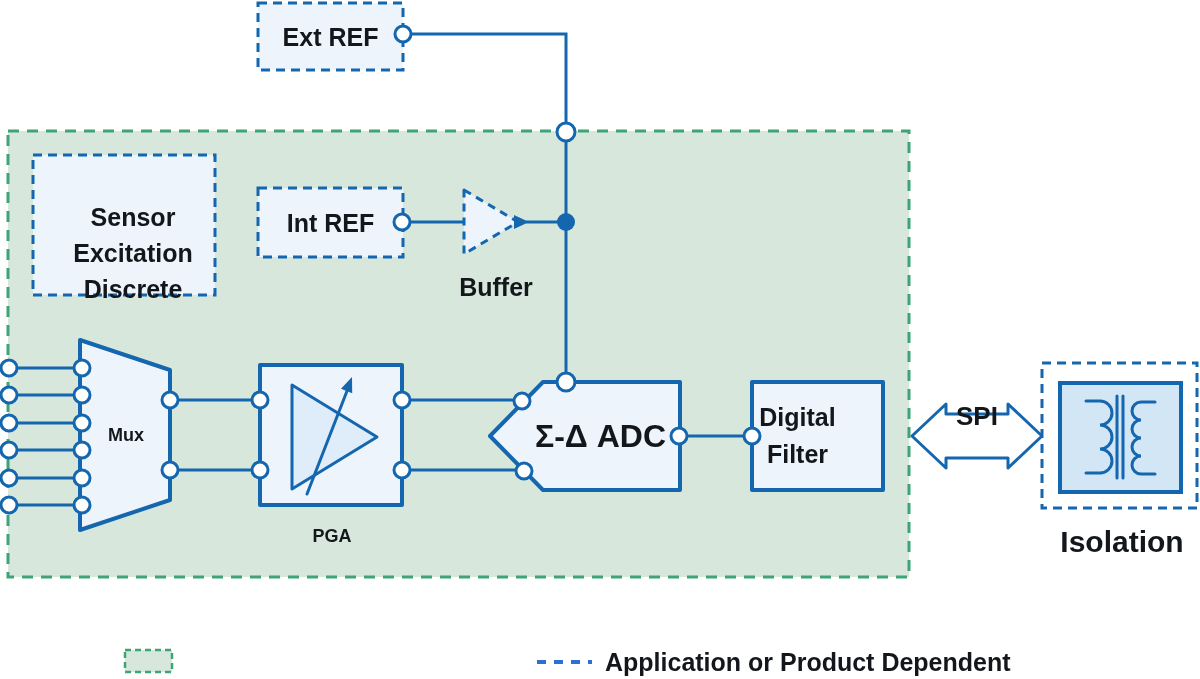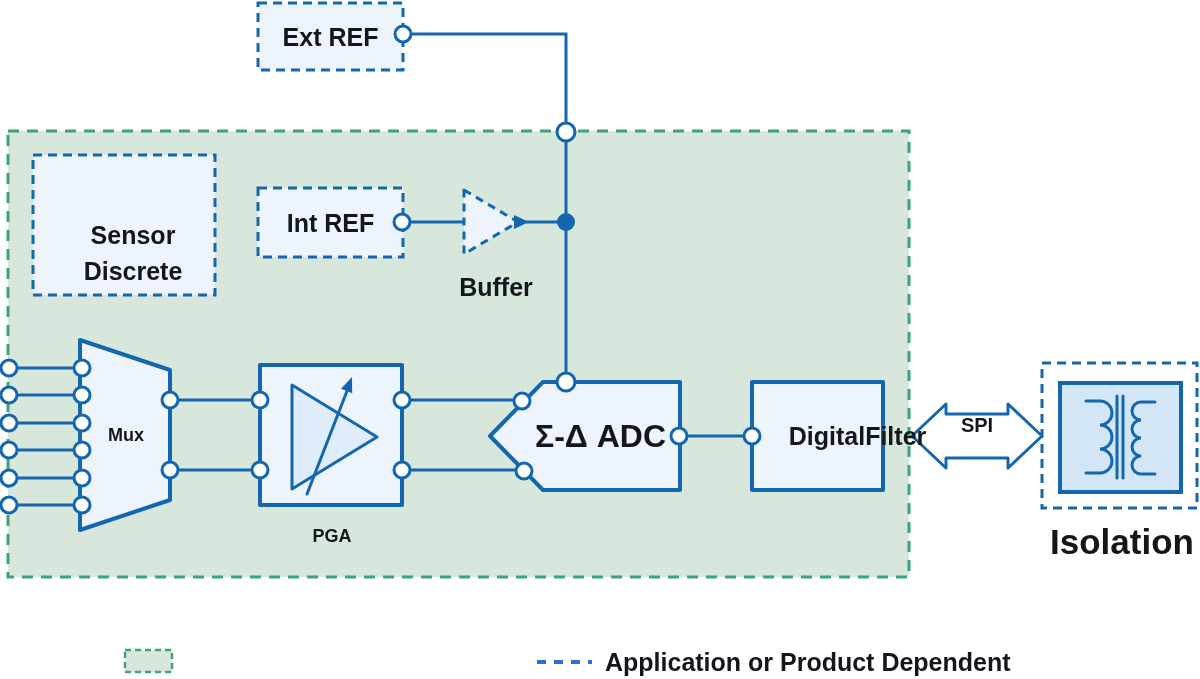--- a/index.html
+++ b/index.html
@@ -114,38 +114,39 @@
     </g>
 
     <rect class="legend-swatch" x="125" y="650" width="47" height="22"></rect>
     <path class="legend-dash" d="M537 662 H592"></path>
   </svg>
 
   <div class="lbl" style="left:258px;top:3px;width:145px;height:67px;">Ext REF</div>
 
   <div class="lbl" style="left:33px;top:155px;width:200px;height:140px;flex-direction:column;margin-top:28px;">
     <span class="ln">Sensor</span>
+    <span class="ln">Excitation</span>
     <span class="ln">Discrete</span>
   </div>
 
   <div class="lbl" style="left:258px;top:188px;width:145px;height:69px;">Int REF</div>
 
   <div class="lbl" style="left:431px;top:271px;width:130px;height:32px;">Buffer</div>
 
   <div class="lbl" style="left:76px;top:419px;width:100px;height:32px;font-size:18px;">Mux</div>
 
   <div class="lbl" style="left:282px;top:520px;width:100px;height:32px;font-size:18px;">PGA</div>
 
   <div class="lbl" style="left:528px;top:420px;width:145px;height:32px;font-size:32px;">Σ-Δ ADC</div>
 
-  <div class="lbl" style="left:792px;top:382px;width:131px;height:108px;flex-direction:row;line-height:37px;">
+  <div class="lbl" style="left:732px;top:382px;width:131px;height:108px;flex-direction:column;line-height:37px;">
     <span class="ln">Digital</span>
     <span class="ln">Filter</span>
   </div>
 
-  <div class="lbl" style="left:937px;top:409px;width:80px;height:32px;font-size:20px;">SPI</div>
+  <div class="lbl" style="left:937px;top:400px;width:80px;height:32px;font-size:26px;">SPI</div>
 
-  <div class="lbl" style="left:1047px;top:525px;width:150px;height:34px;font-size:35px;">Isolation</div>
+  <div class="lbl" style="left:1047px;top:525px;width:150px;height:34px;font-size:30px;">Isolation</div>
 
 
   <div class="lbl" style="left:605px;top:648px;width:460px;height:27px;justify-content:flex-start;text-align:left;">Application or Product Dependent</div>
 
 </div>
 
 </body></html>

